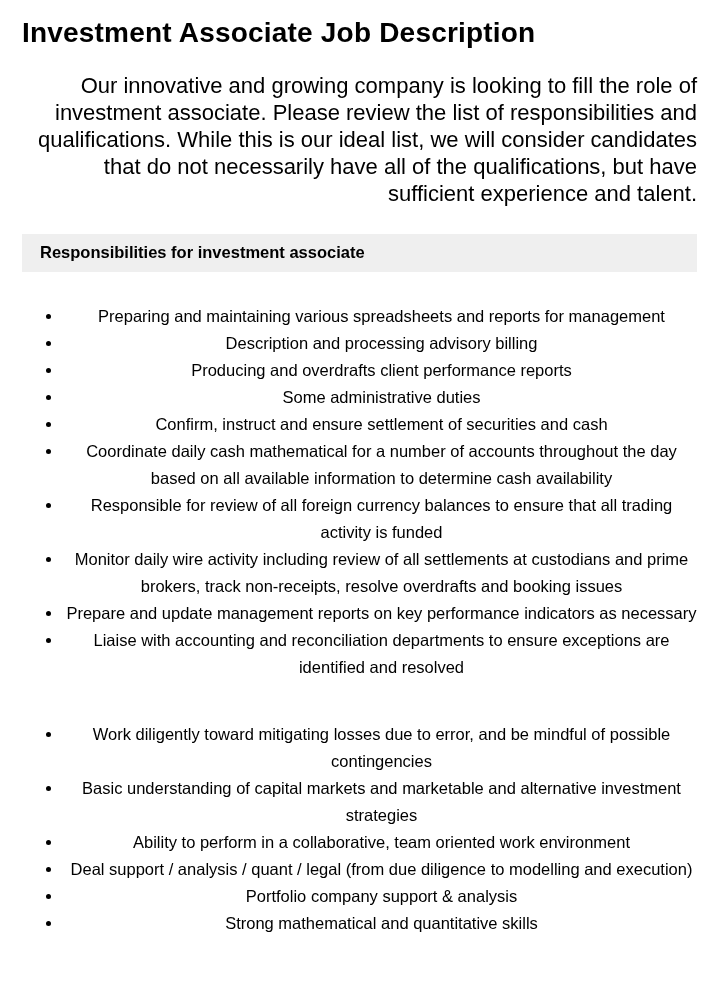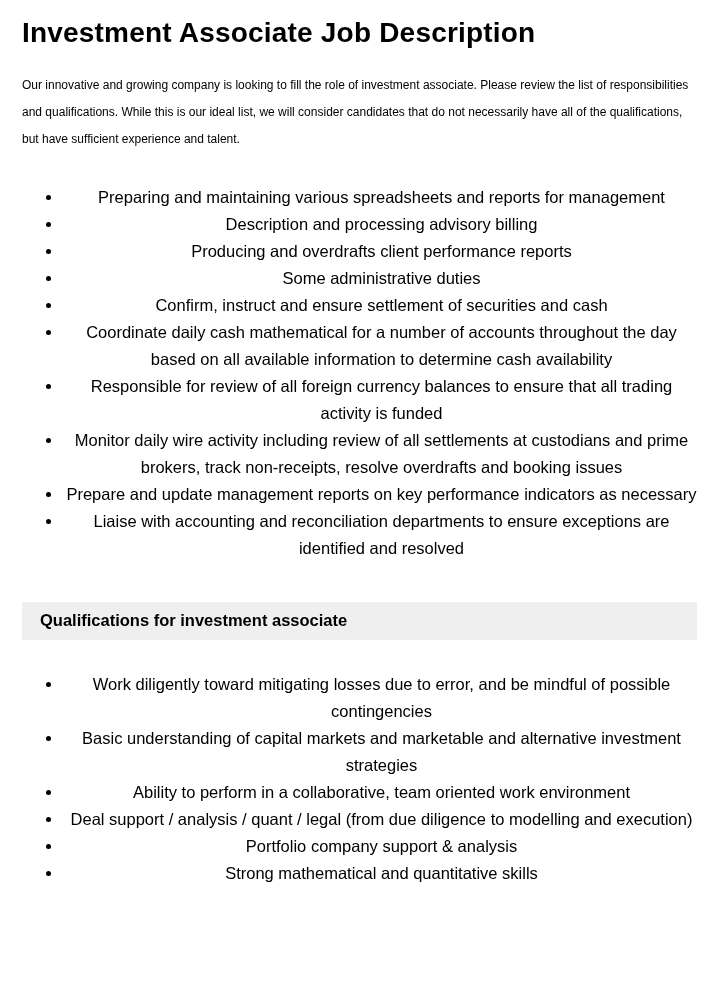--- a/index.html
+++ b/index.html
@@ -19,24 +19,25 @@
   h1.page-title {
     font-size: 28px;
     line-height: 1.2;
     font-weight: 700;
     text-align: left;
     margin: 0 0 22px 0;
     letter-spacing: 0.2px;
     color: #000000;
   }
   p.intro {
-    font-size: 12px;
+    font-size: 22px;
     line-height: 27px;
     margin: 0 0 27px 0;
     color: #000000;
+    text-align: right;
   }
   .section-header {
     background: #efefef;
     padding: 9px 18px 10px 18px;
     margin: 0;
   }
   .section-header .section-header-label {
     font-size: 16.5px;
     font-weight: 700;
     color: #000000;
@@ -59,37 +60,37 @@
 </style>
 </head>
 <body>
 
 <div class="page">
 
   <h1 class="page-title">Investment Associate Job Description</h1>
 
   <p class="intro">Our innovative and growing company is looking to fill the role of investment associate. Please review the list of responsibilities and qualifications. While this is our ideal list, we will consider candidates that do not necessarily have all of the qualifications, but have sufficient experience and talent.</p>
 
+  <div class="section-header">
+    <span class="section-header-label">Responsibilities for investment associate</span>
+  </div>
 
   <ul class="bullet-list">
     <li>Preparing and maintaining various spreadsheets and reports for management</li>
     <li>Description and processing advisory billing</li>
     <li>Producing and overdrafts client performance reports</li>
     <li>Some administrative duties</li>
     <li>Confirm, instruct and ensure settlement of securities and cash</li>
     <li>Coordinate daily cash mathematical for a number of accounts throughout the day based on all available information to determine cash availability</li>
     <li>Responsible for review of all foreign currency balances to ensure that all trading activity is funded</li>
     <li>Monitor daily wire activity including review of all settlements at custodians and prime brokers, track non-receipts, resolve overdrafts and booking issues</li>
     <li>Prepare and update management reports on key performance indicators as necessary</li>
     <li>Liaise with accounting and reconciliation departments to ensure exceptions are identified and resolved</li>
   </ul>
 
-  <div class="section-header">
-    <span class="section-header-label">Qualifications for investment associate</span>
-  </div>
 
   <ul class="bullet-list last">
     <li>Work diligently toward mitigating losses due to error, and be mindful of possible contingencies</li>
     <li>Basic understanding of capital markets and marketable and alternative investment strategies</li>
     <li>Ability to perform in a collaborative, team oriented work environment</li>
     <li>Deal support / analysis / quant / legal (from due diligence to modelling and execution)</li>
     <li>Portfolio company support &amp; analysis</li>
     <li>Strong mathematical and quantitative skills</li>
   </ul>
 

